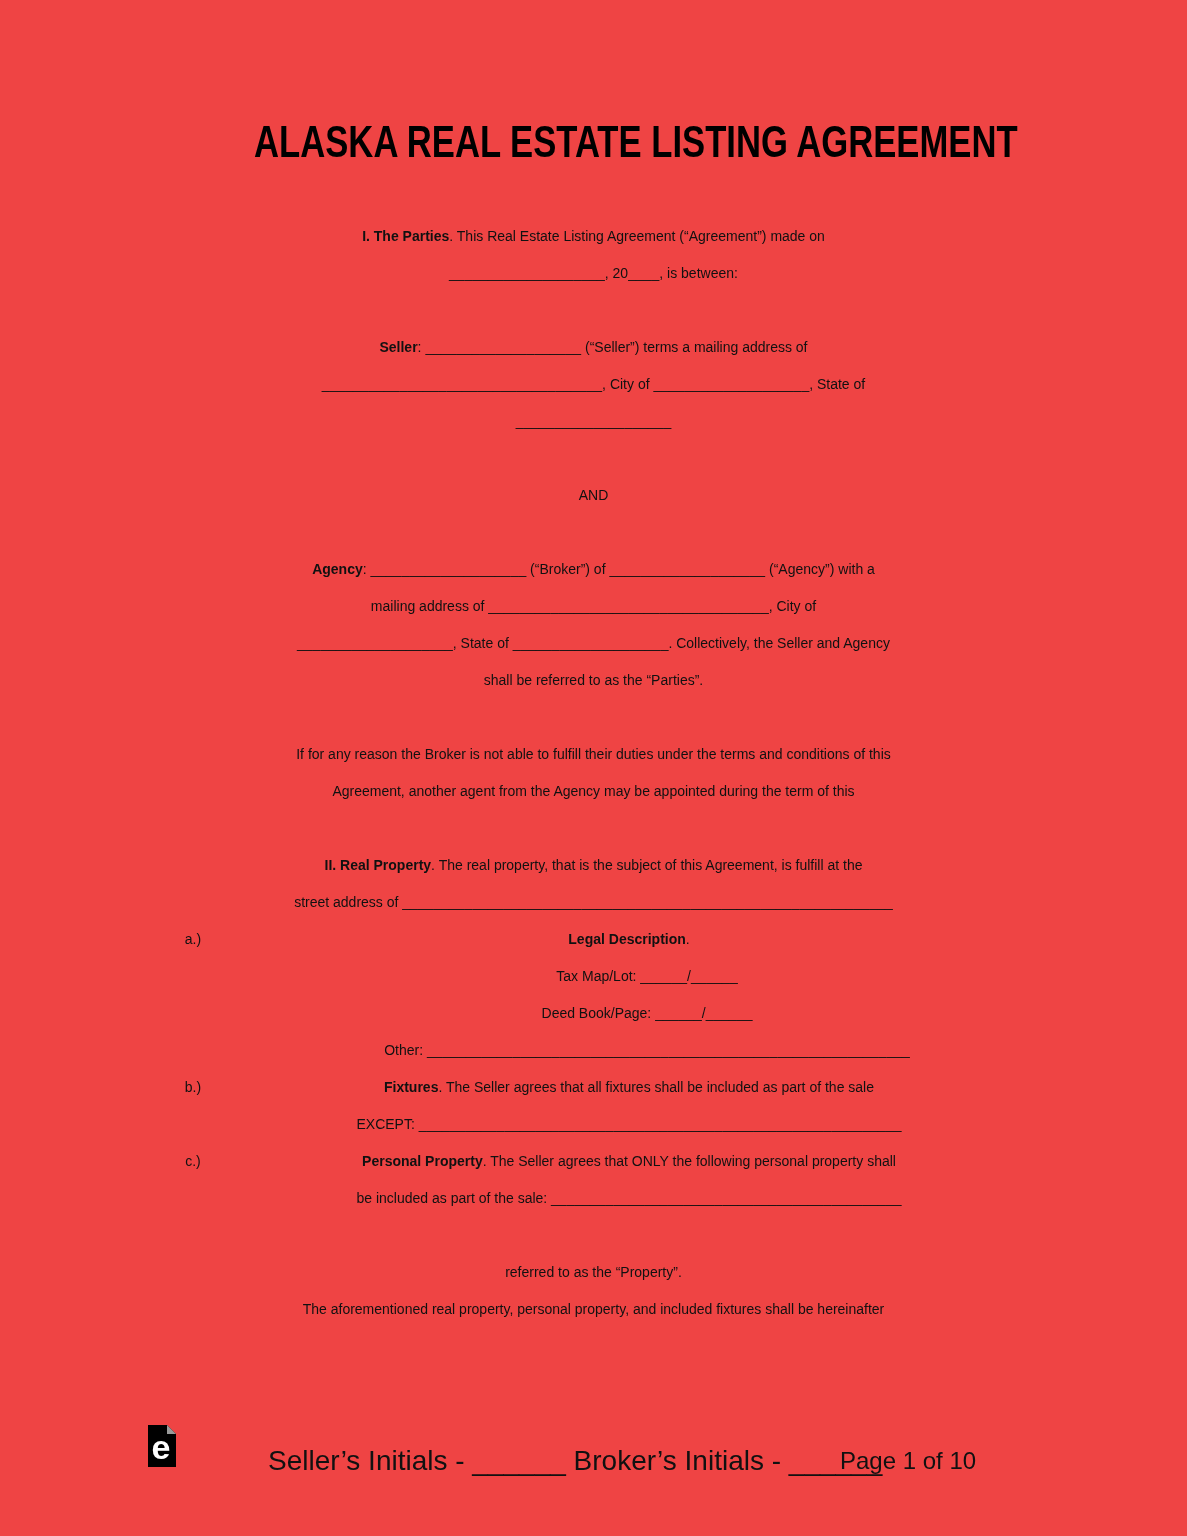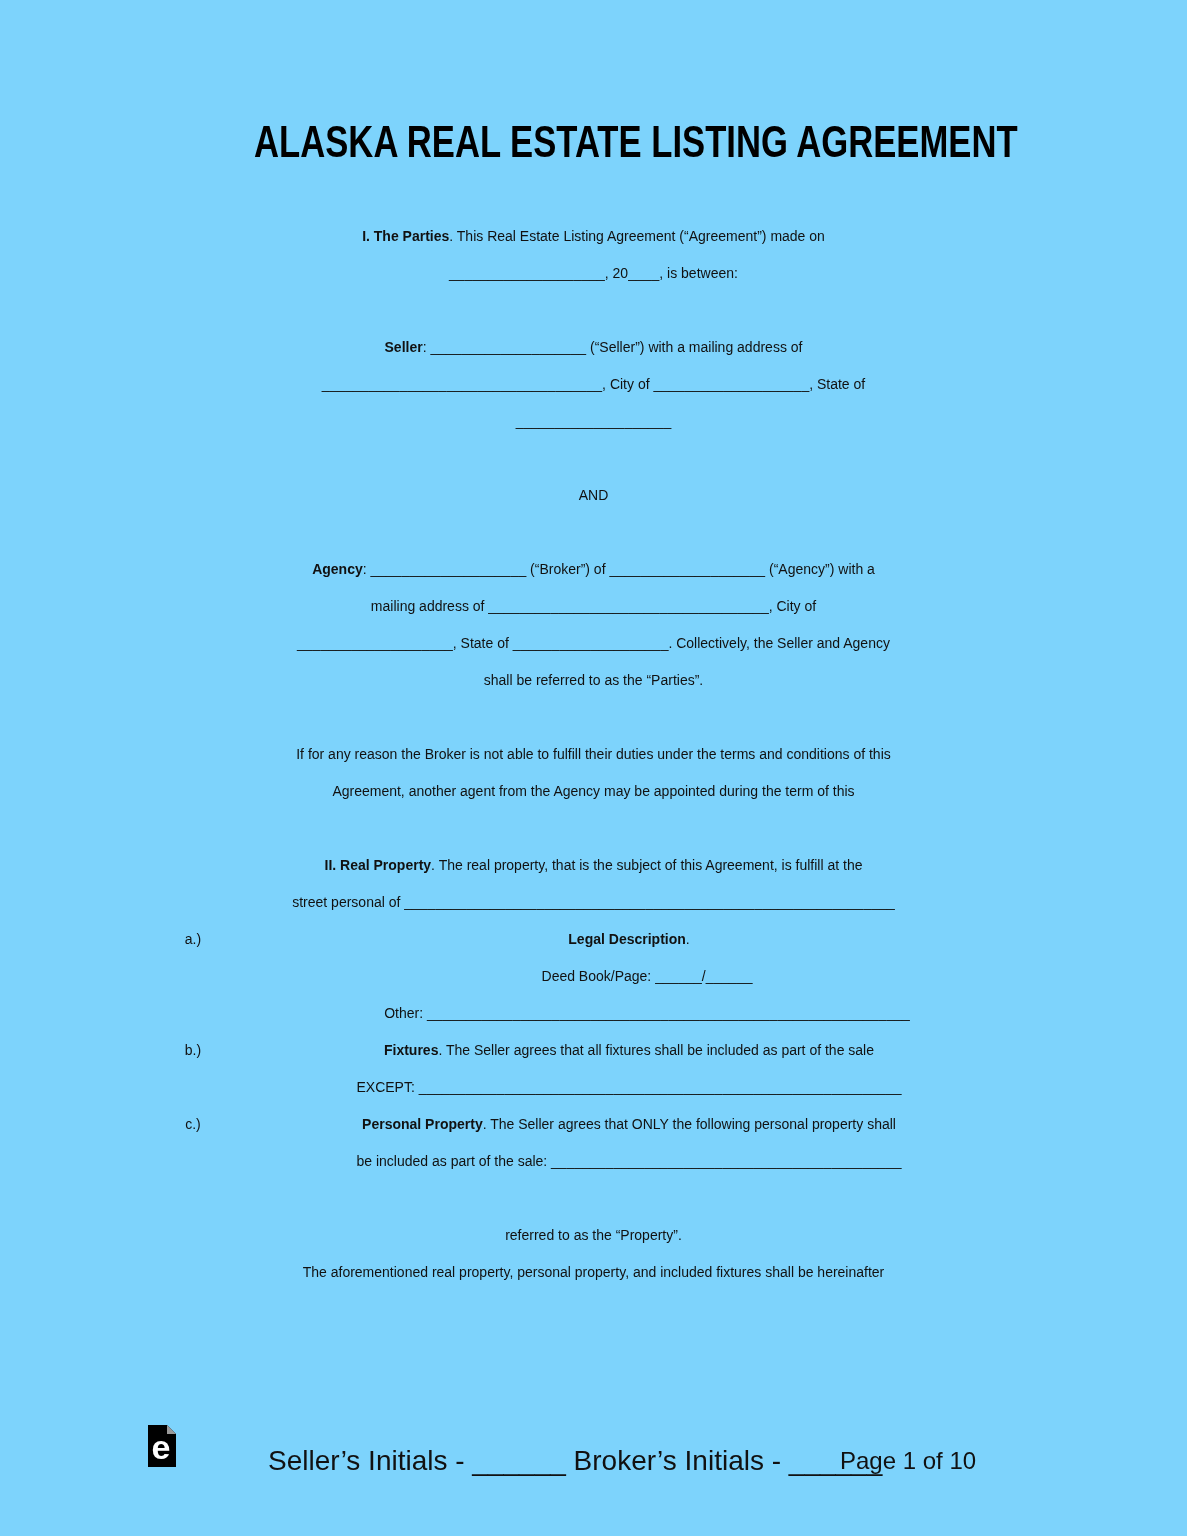--- a/index.html
+++ b/index.html
@@ -1,20 +1,20 @@
 <!DOCTYPE html>
 <html><head>
 <meta charset="utf-8">
 <style>
   html, body { margin: 0; padding: 0; background: #ffffff; }
   .page {
     position: relative;
     width: 1187px;
     height: 1536px;
-    background: #7dd3fc;
+    background: #ef4444;
     font-family: "Liberation Sans", sans-serif;
     color: #111111;
     overflow: hidden;
   }
   .content {
     position: absolute;
     left: 140px;
     top: 0;
     width: 907px;
   }
@@ -79,21 +79,21 @@
     </div>
 
     <div class="body-text">
 
       <div class="para first">
         <div class="line"><span class="b">I. The Parties</span><span>. This Real Estate Listing Agreement (“Agreement”) made on</span></div>
         <div class="line">____________________, 20____, is between:</div>
       </div>
 
       <div class="para">
-        <div class="line"><span class="b">Seller</span><span>: ____________________ (“Seller”) with a mailing address of</span></div>
+        <div class="line"><span class="b">Seller</span><span>: ____________________ (“Seller”) terms a mailing address of</span></div>
         <div class="line">____________________________________, City of ____________________, State of</div>
         <div class="line">____________________</div>
       </div>
 
       <div class="para">
         <div class="line">AND</div>
       </div>
 
       <div class="para">
         <div class="line"><span class="b">Agency</span><span>: ____________________ (“Broker”) of ____________________ (“Agency”) with a</span></div>
@@ -102,26 +102,27 @@
         <div class="line">shall be referred to as the “Parties”.</div>
       </div>
 
       <div class="para">
         <div class="line">If for any reason the Broker is not able to fulfill their duties under the terms and conditions of this</div>
         <div class="line">Agreement, another agent from the Agency may be appointed during the term of this</div>
       </div>
 
       <div class="para">
         <div class="line"><span class="b">II. Real Property</span><span>. The real property, that is the subject of this Agreement, is fulfill at the</span></div>
-        <div class="line">street personal of _______________________________________________________________</div>
+        <div class="line">street address of _______________________________________________________________</div>
 
         <div class="li">
           <span class="marker">a.)</span>
           <div class="li-body">
             <div class="line"><span class="b">Legal Description</span><span>.</span></div>
+            <div class="sub-line">Tax Map/Lot: ______/______</div>
             <div class="sub-line">Deed Book/Page: ______/______</div>
             <div class="sub-line">Other: ______________________________________________________________</div>
           </div>
         </div>
 
         <div class="li">
           <span class="marker">b.)</span>
           <div class="li-body">
             <div class="line"><span class="b">Fixtures</span><span>. The Seller agrees that all fixtures shall be included as part of the sale</span></div>
             <div class="line">EXCEPT: ______________________________________________________________</div>

